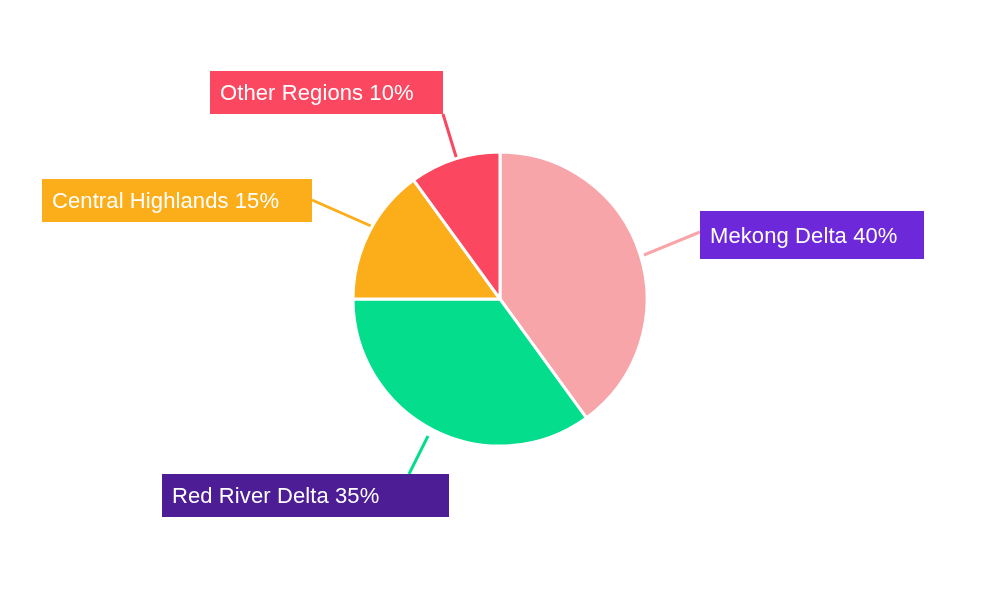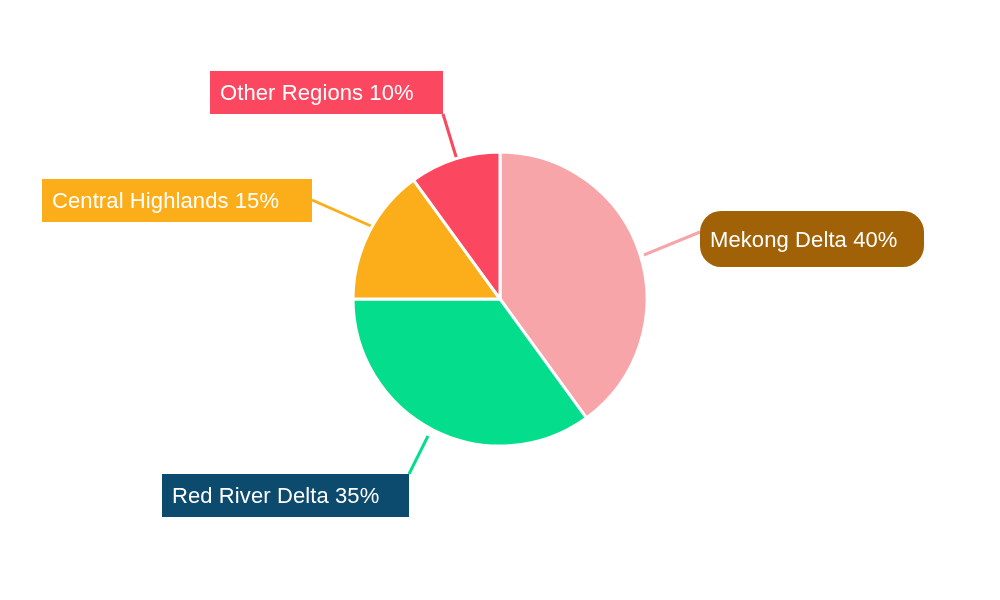--- a/index.html
+++ b/index.html
@@ -50,25 +50,25 @@
         <line x1="443" y1="114" x2="461" y2="173" stroke="#FB475F" stroke-width="3"></line>
       </g>
     <g id="slice-group">
         <path d="M 500 299 L 500 152 A 147 147 0 0 1 586.4044320869936 417.92549817311726 Z" fill="#F7A5A9" stroke="#ffffff" stroke-width="3" stroke-linejoin="round"></path>
         <path d="M 500 299 L 586.4044320869936 417.92549817311726 A 147 147 0 0 1 353 299 Z" fill="#04DD8C" stroke="#ffffff" stroke-width="3" stroke-linejoin="round"></path>
         <path d="M 500 299 L 353 299 A 147 147 0 0 1 413.59556791300645 180.07450182688274 Z" fill="#FBAD1A" stroke="#ffffff" stroke-width="3" stroke-linejoin="round"></path>
         <path d="M 500 299 L 413.59556791300645 180.07450182688274 A 147 147 0 0 1 500 152 Z" fill="#FB475F" stroke="#ffffff" stroke-width="3" stroke-linejoin="round"></path>
       </g>
   </svg>
 
-  <div class="callout-label" id="label-0" style="left: 700px; top: 211px; width: 224px; height: 56px; background: #a16207; color: rgb(255, 255, 255); border-radius: 21px;">
+  <div class="callout-label" id="label-0" style="left: 700px; top: 211px; width: 224px; height: 48px; background: #6d28d9; color: rgb(255, 255, 255);">
     <span>Mekong Delta 40%</span>
   </div>
 
-  <div class="callout-label" id="label-1" style="left: 162px; top: 474px; width: 247px; height: 43px; background: #0c4a6e; color: rgb(255, 255, 255);">
+  <div class="callout-label" id="label-1" style="left: 162px; top: 474px; width: 287px; height: 43px; background: #4c1d95; color: rgb(255, 255, 255);">
     <span>Red River Delta 35%</span>
   </div>
 
   <div class="callout-label" id="label-2" style="left: 42px; top: 179px; width: 270px; height: 43px; background: rgb(251, 173, 26); color: rgb(255, 255, 255); align-items: center;">
     <span>Central Highlands 15%</span>
   </div>
 
   <div class="callout-label" id="label-3" style="left: 210px; top: 71px; width: 233px; height: 43px; background: rgb(251, 71, 95); color: rgb(255, 255, 255);">
     <span>Other Regions 10%</span>
   </div>

